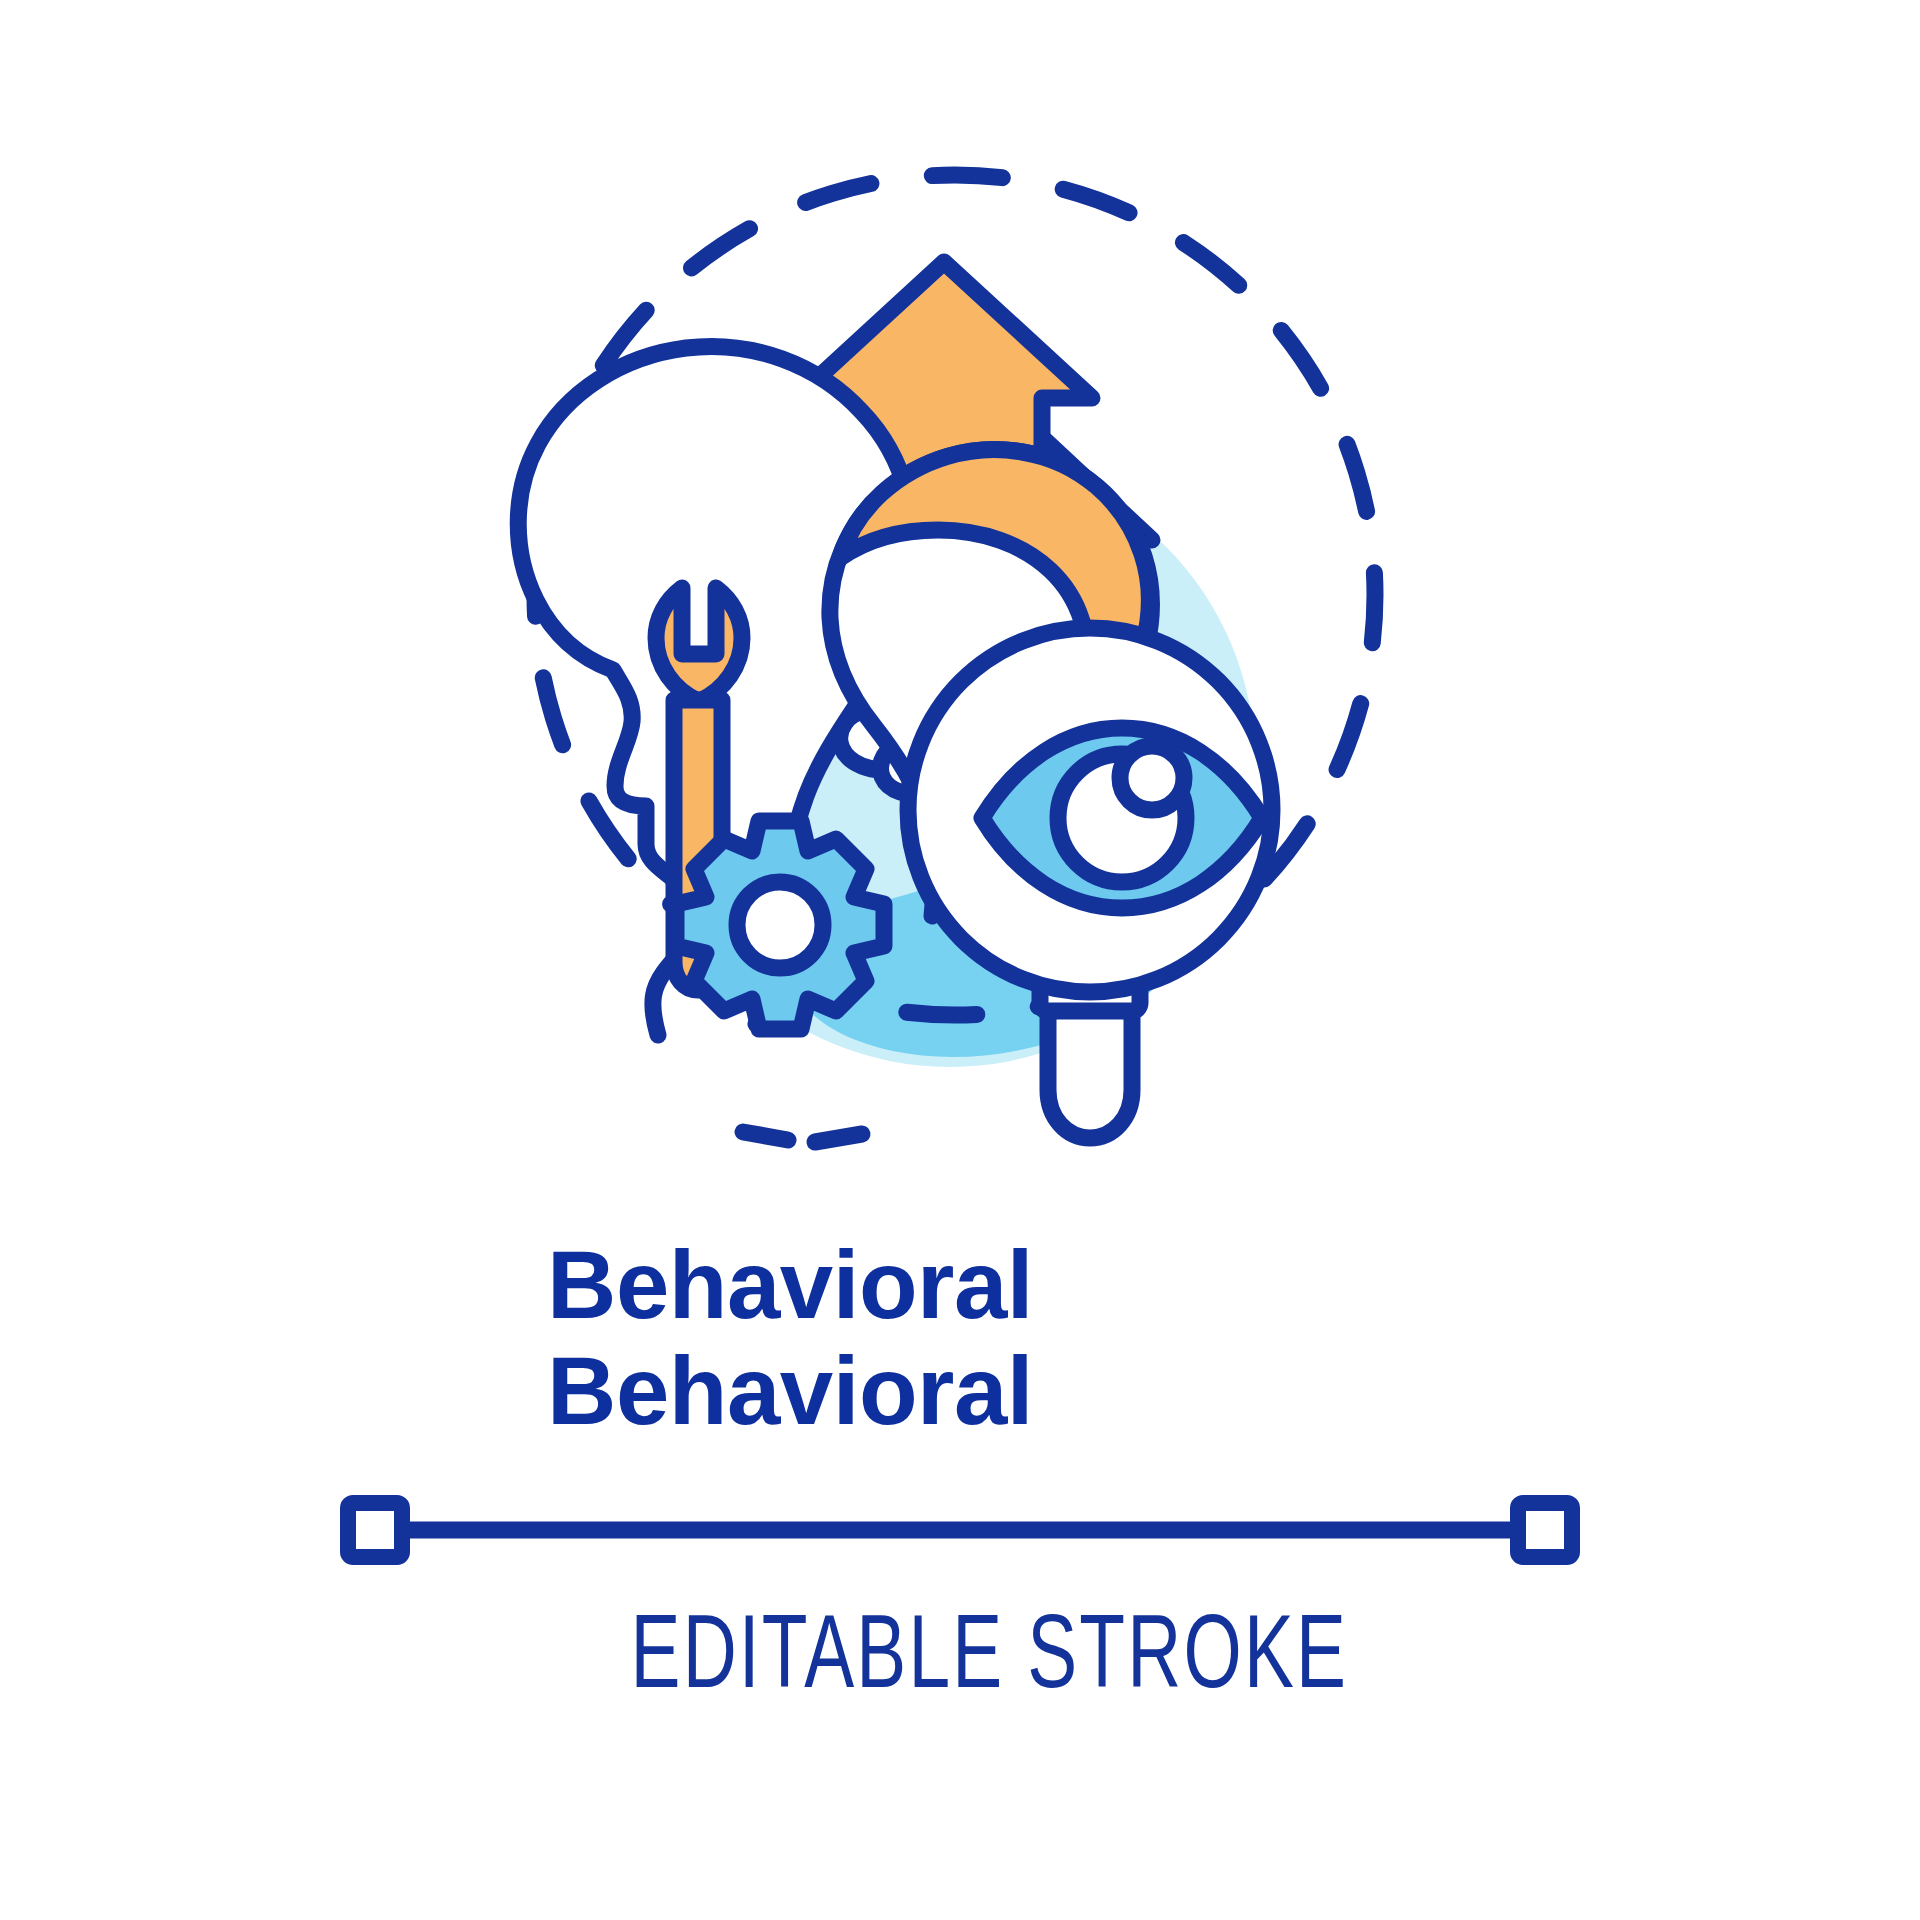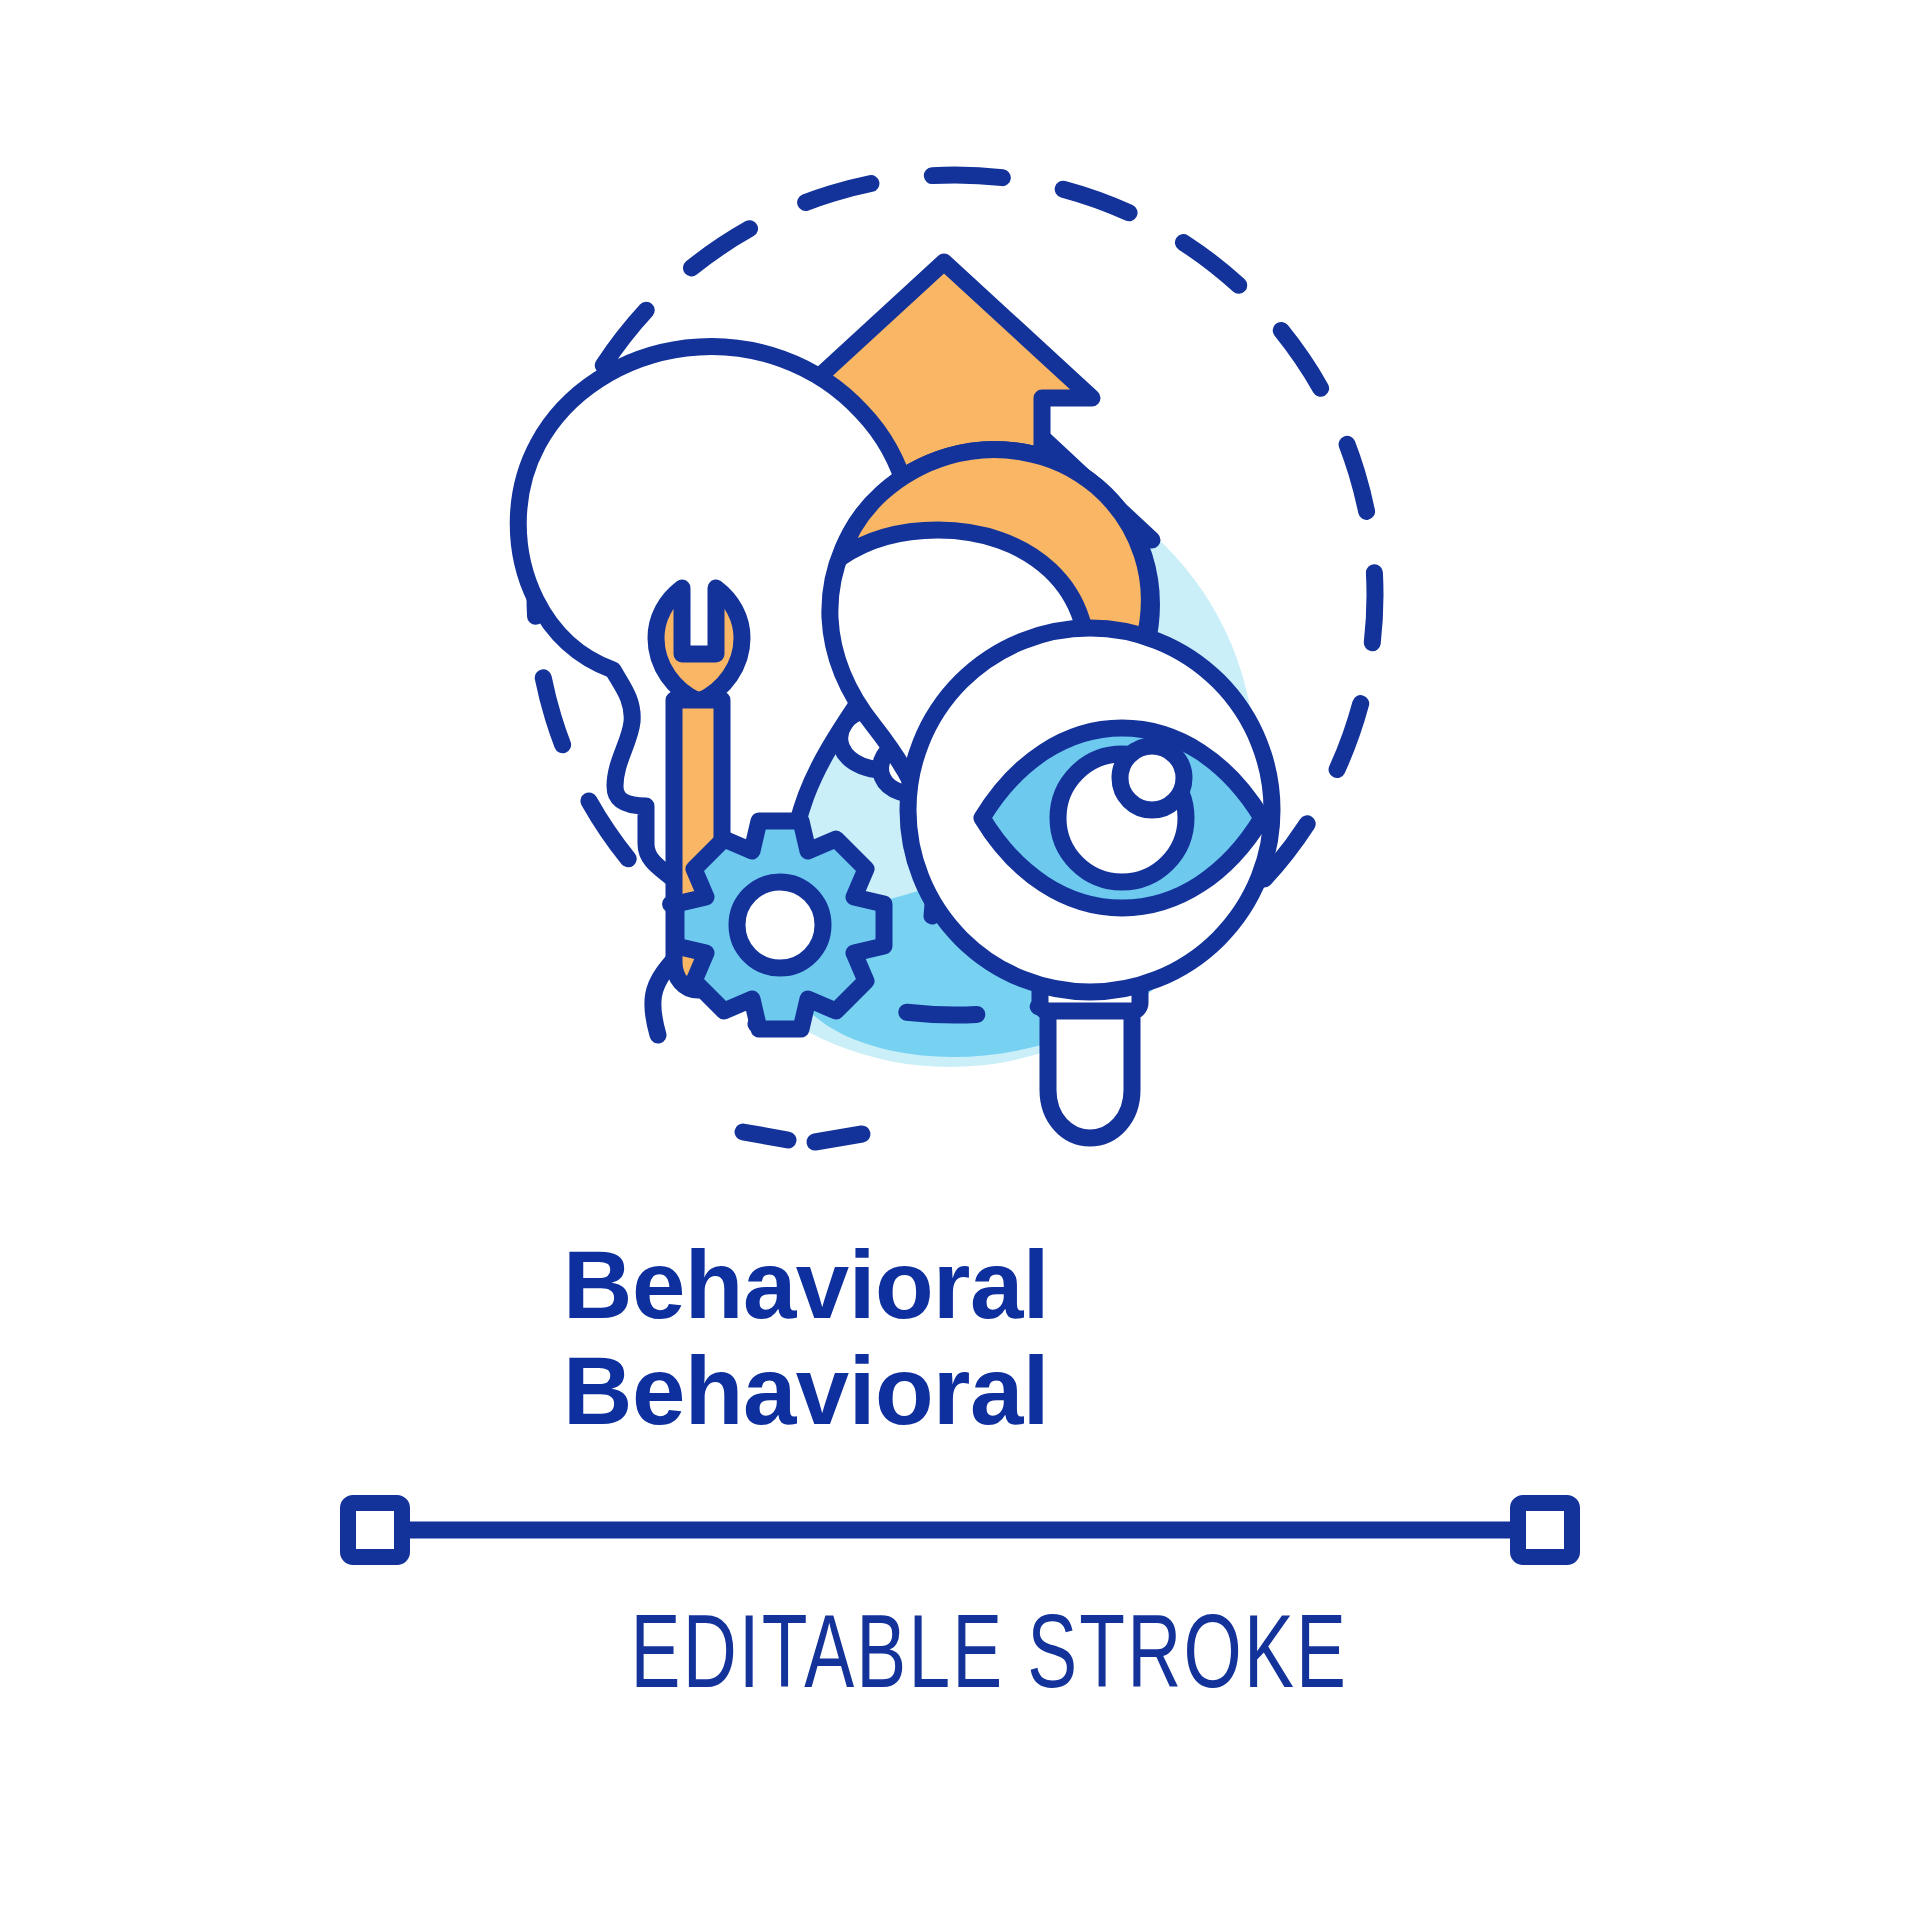--- a/index.html
+++ b/index.html
@@ -22,21 +22,21 @@
   }
   #illustration {
     position: absolute;
     left: 0;
     top: 0;
     width: 1920px;
     height: 1920px;
   }
   .title-block {
     position: absolute;
-    left: 16px;
+    left: 0;
     top: 1232px;
     width: 1580px;
     text-align: center;
     line-height: 1.10;
     letter-spacing: -0.5px;
   }
   .title-line {
     display: block;
     font-family: "Liberation Sans", sans-serif;
     font-weight: 700;

